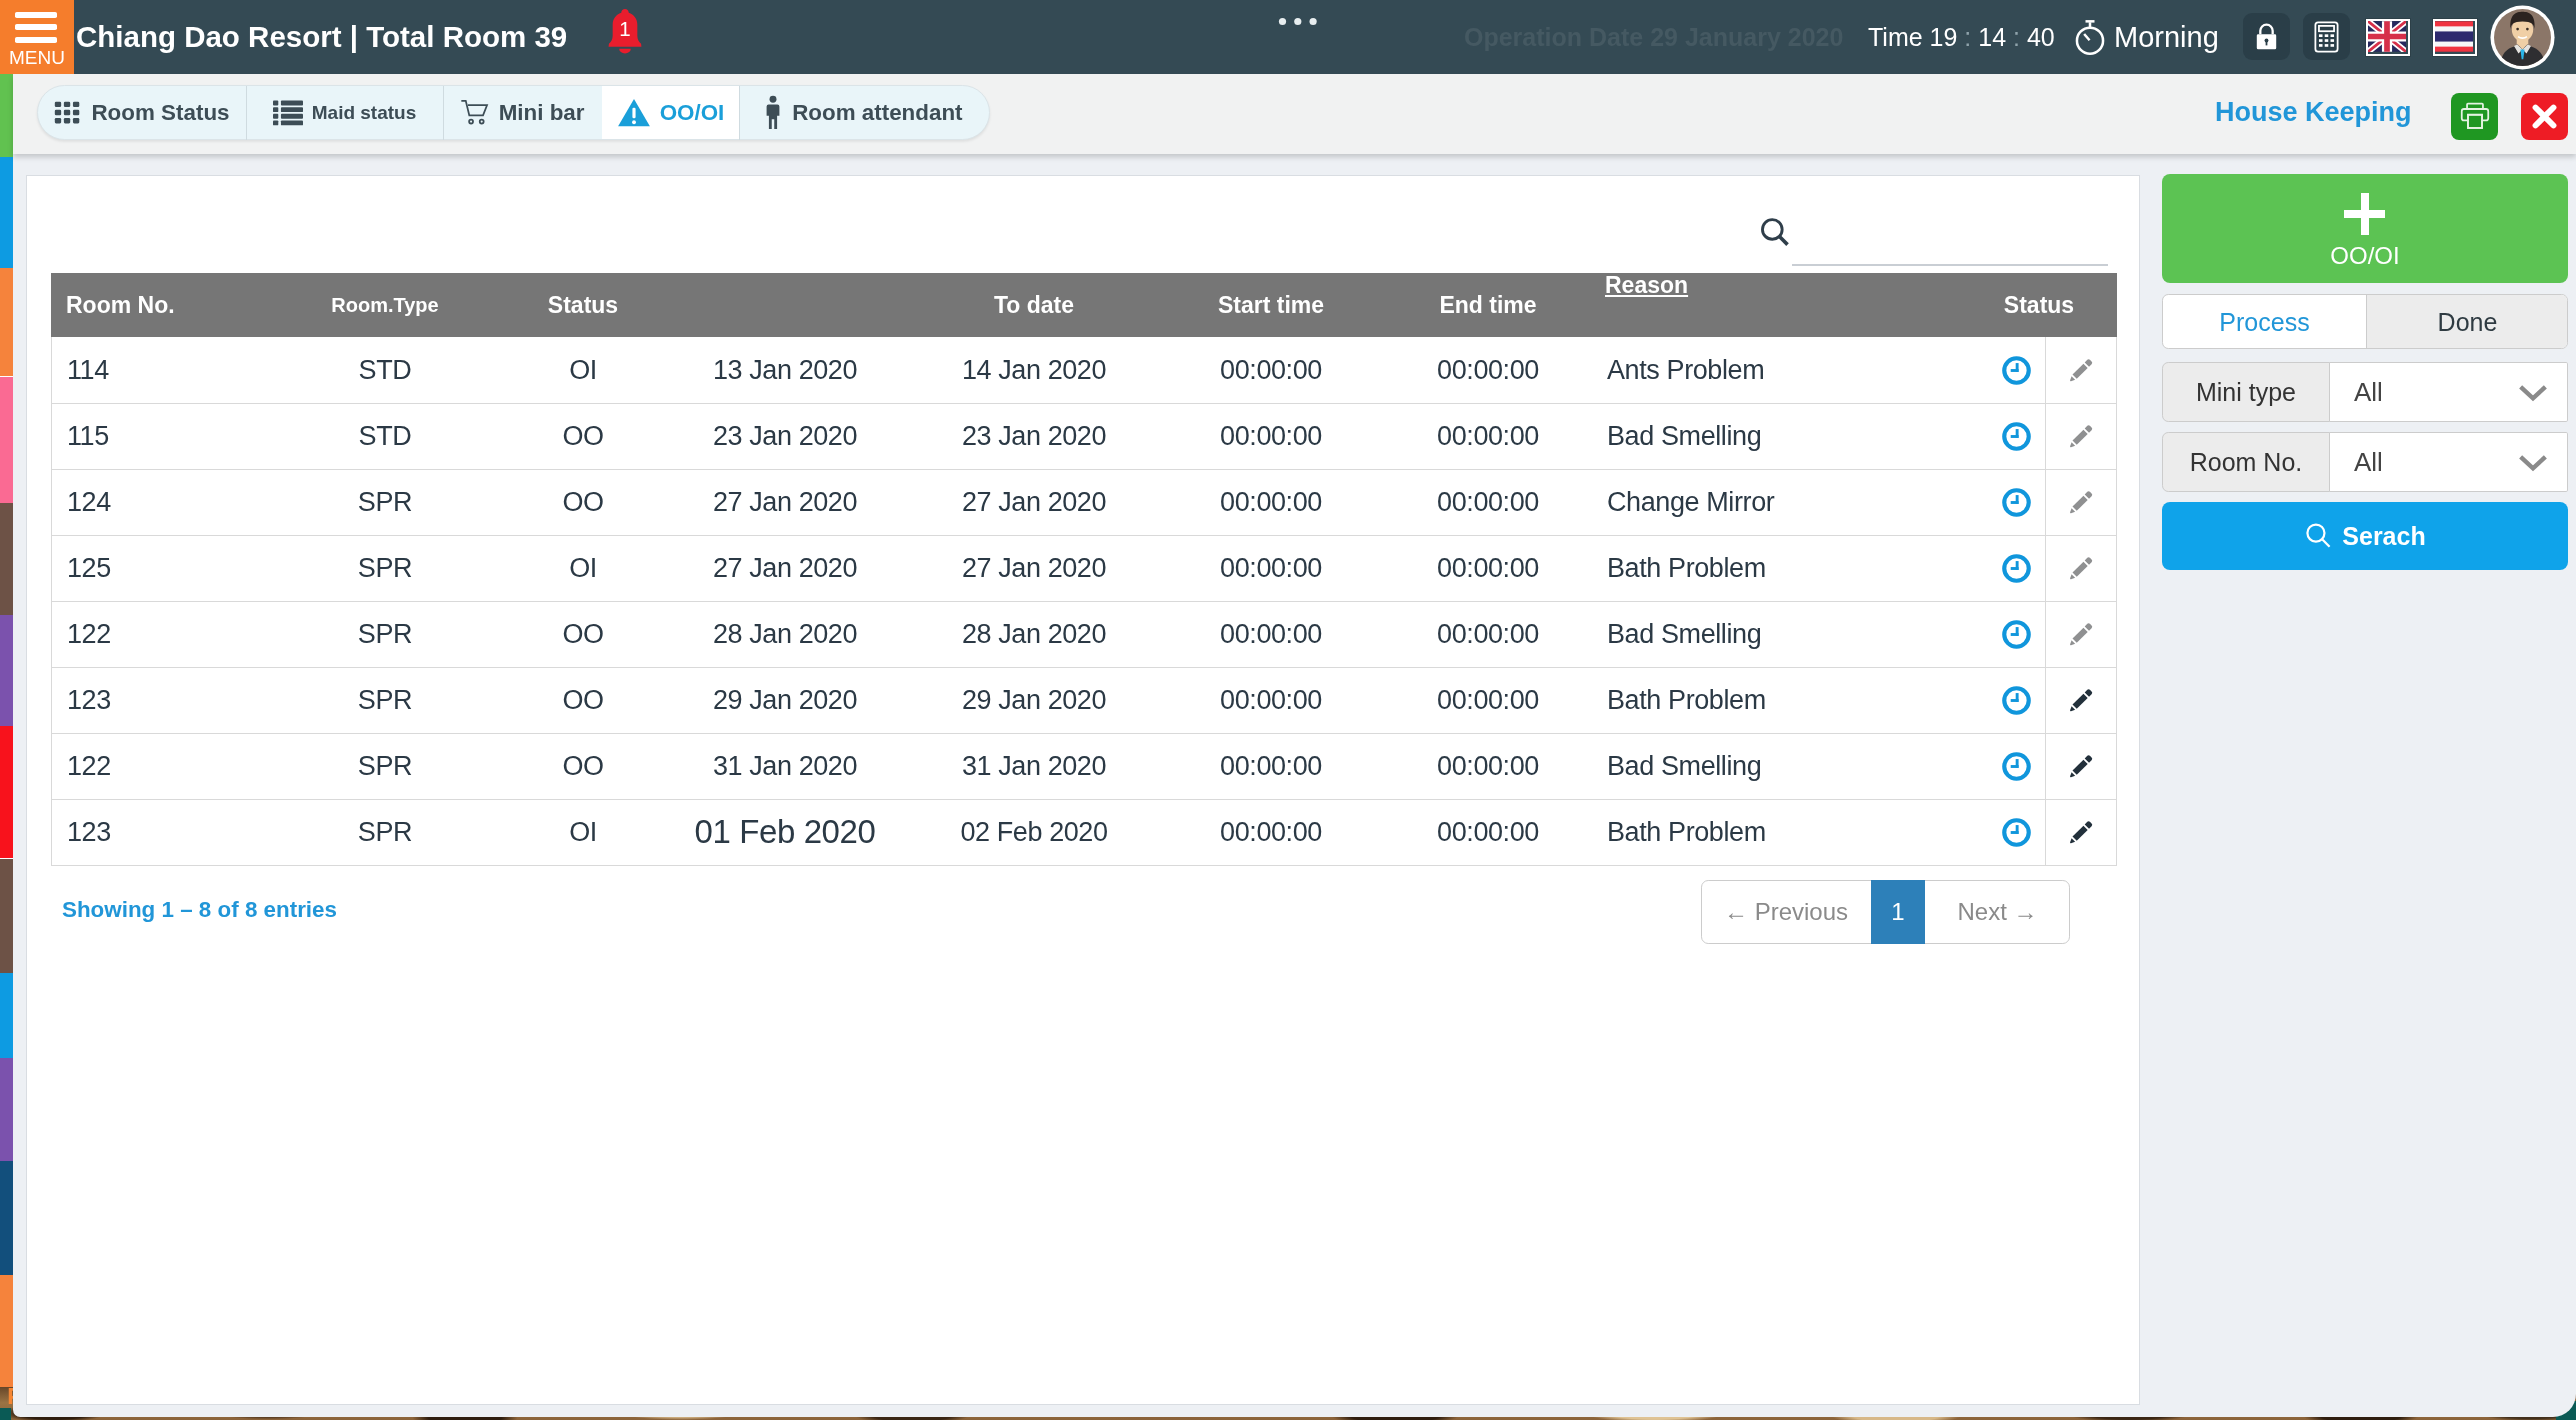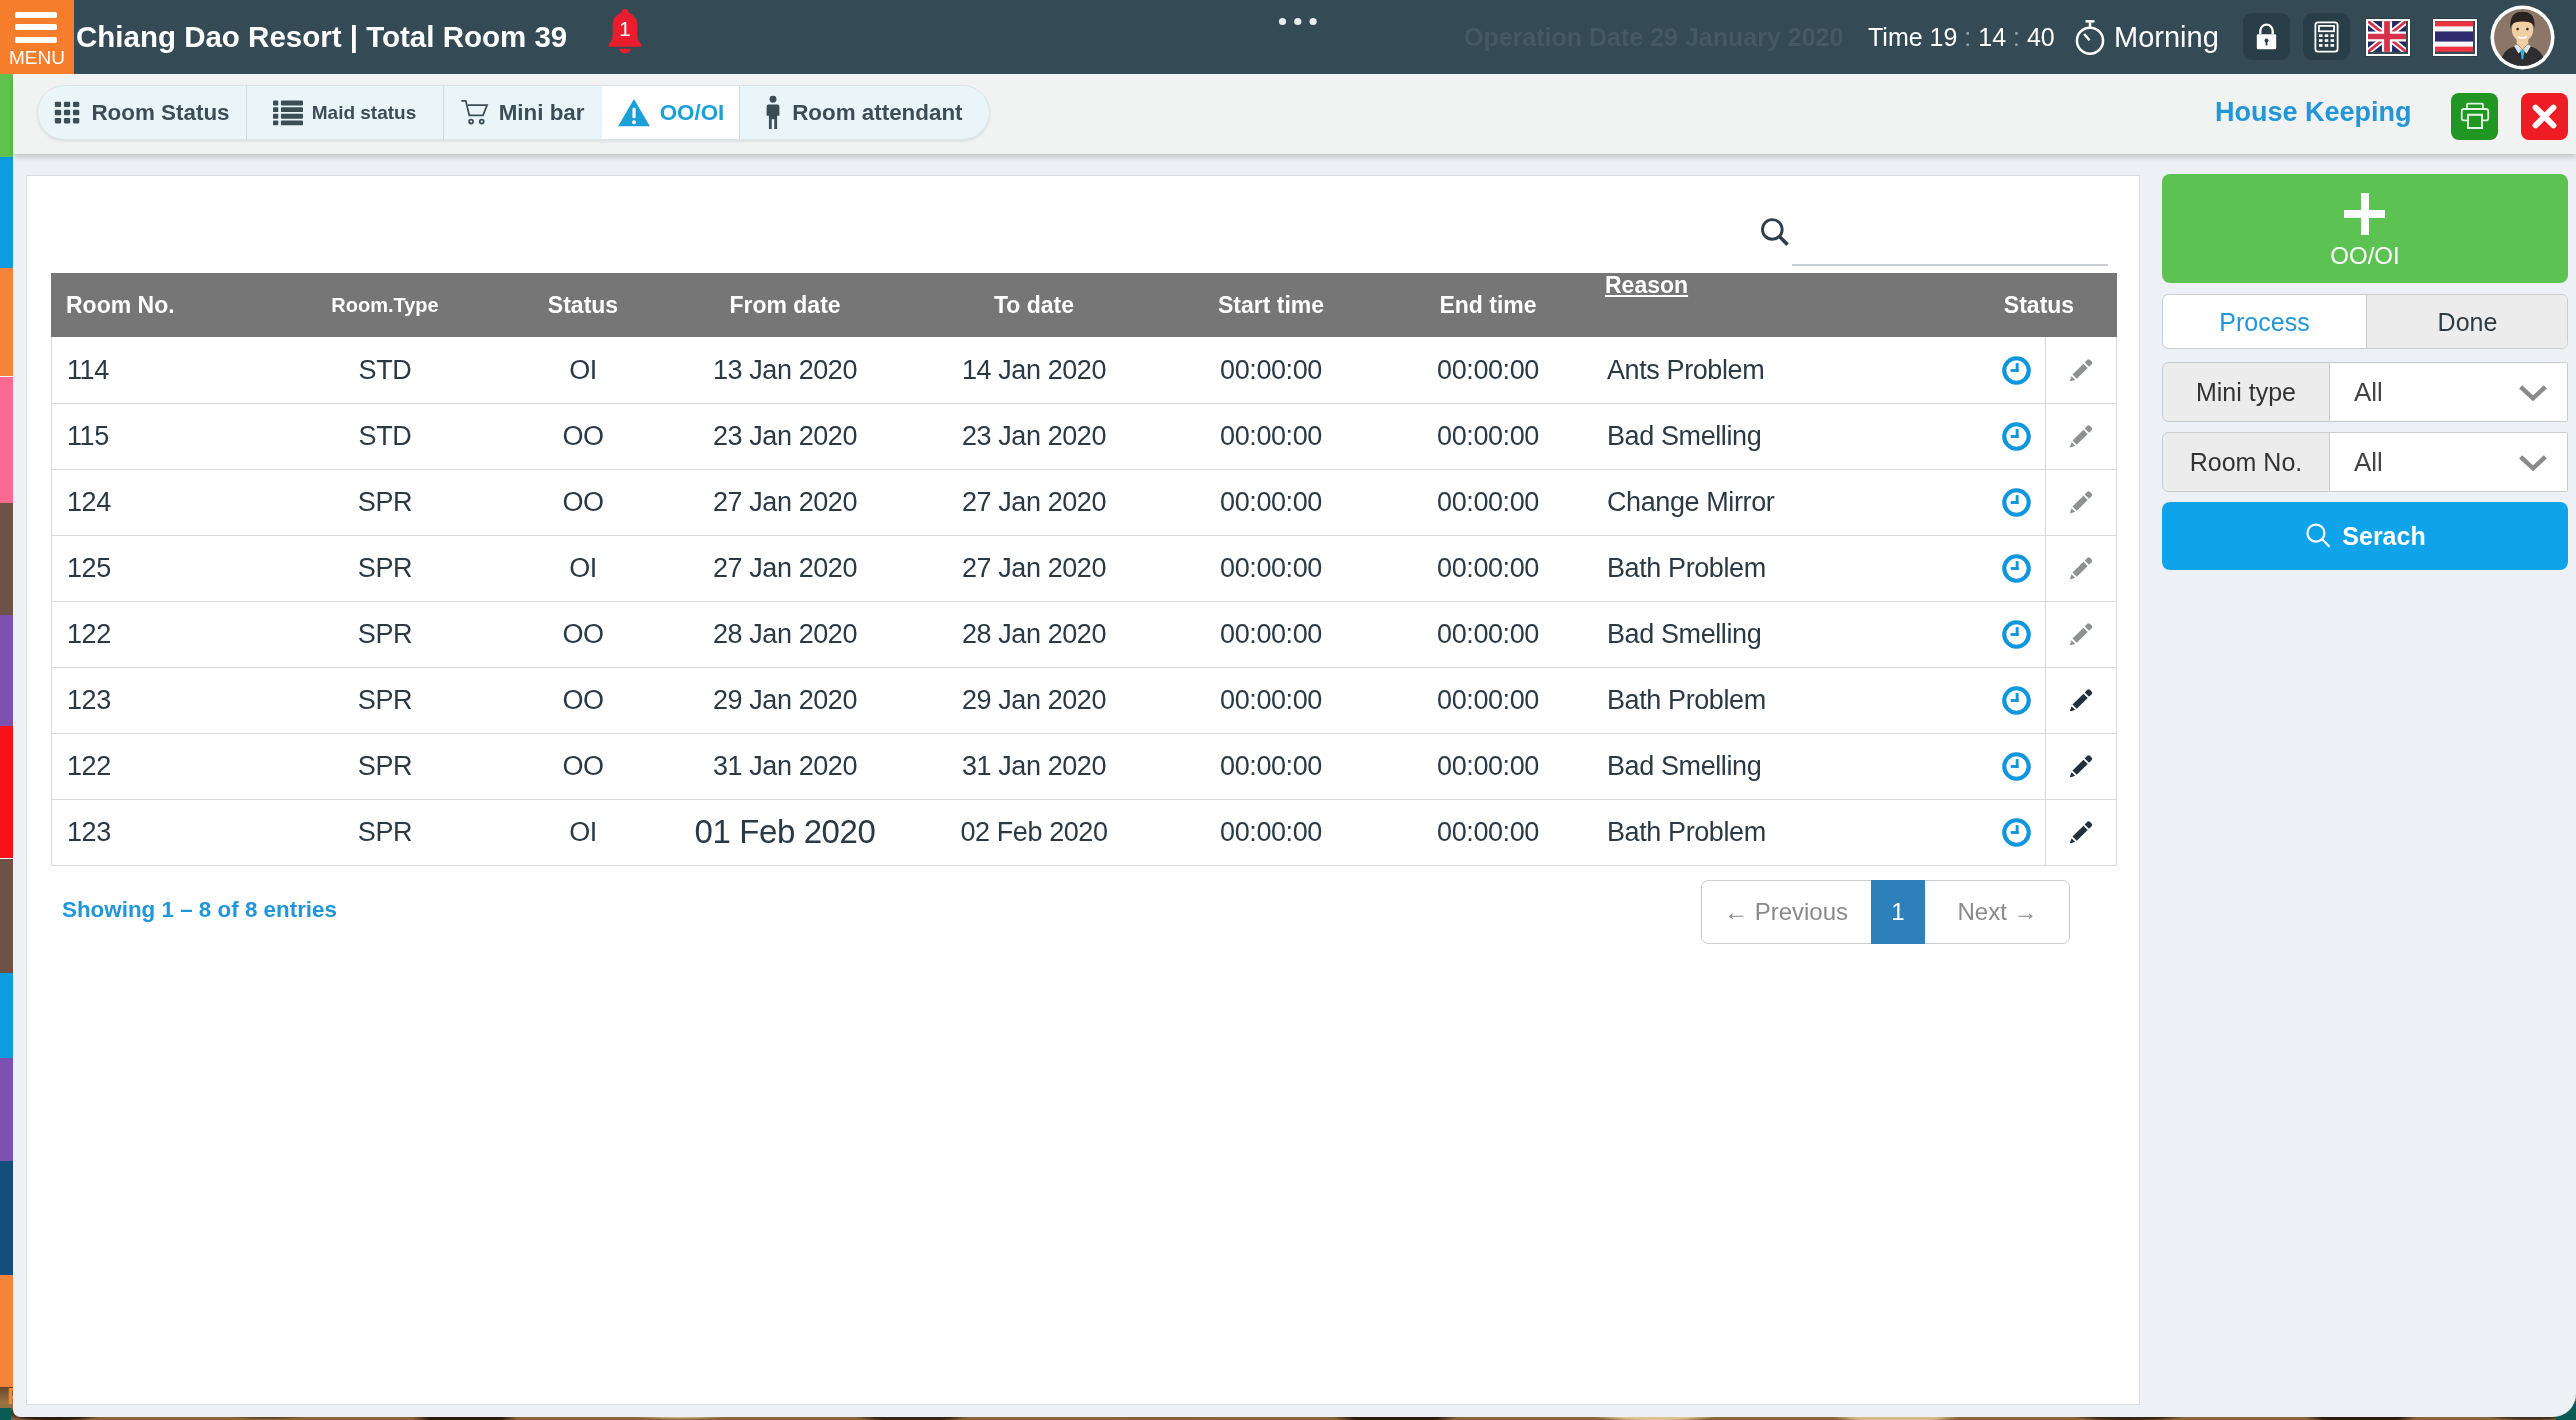--- a/index.html
+++ b/index.html
@@ -212,21 +212,20 @@
 <g fill="none" stroke="#2f3e4a" stroke-width="3.2">
           <circle cx="16" cy="15" r="11"></circle>
           <line x1="24" y1="23" x2="33" y2="32" stroke-width="4"></line>
         </g>
       </svg></div>
 <div class="abs" style="left:1792px;top:264px;width:316px;height:1.8px;background:#c9ced4;"></div>
 <div class="abs" style="left:51px;top:273px;width:2066px;height:64px;background:#767676;"></div>
 <div class="abs vctr" style="left:66px;top:273px;height:64px;font-size:23px;font-weight:700;color:#fff;">Room No.</div>
 <div class="abs ctr" style="left:206px;top:273px;width:358px;height:64px;font-size:20px;font-weight:700;color:#fff;">Room.Type</div>
 <div class="abs ctr" style="left:404px;top:273px;width:358px;height:64px;font-size:23px;font-weight:700;color:#fff;">Status</div>
-<div class="abs ctr" style="left:606px;top:273px;width:358px;height:64px;font-size:23px;font-weight:700;color:#fff;">From date</div>
 <div class="abs ctr" style="left:855px;top:273px;width:358px;height:64px;font-size:23px;font-weight:700;color:#fff;">To date</div>
 <div class="abs ctr" style="left:1309px;top:273px;width:358px;height:64px;font-size:23px;font-weight:700;color:#fff;">End time</div>
 <div class="abs ctr" style="left:1092px;top:273px;width:358px;height:64px;font-size:23px;font-weight:700;color:#fff;">Start time</div>
 <div class="abs vctr" style="left:1605px;top:259px;height:52px;font-size:23px;font-weight:700;color:#fff;text-decoration:underline;">Reason</div>
 <div class="abs ctr" style="left:1860px;top:273px;width:358px;height:64px;font-size:23px;font-weight:700;color:#fff;">Status</div>
 <div class="abs" style="left:51px;top:403px;width:2066px;height:0.9px;background:#d9d9d9;"></div>
 <div class="abs vctr" style="left:67px;top:337px;height:66px;font-size:27px;letter-spacing:-0.4px;color:#2b3945;">114</div>
 <div class="abs ctr" style="left:206px;top:337px;width:358px;height:66px;font-size:27px;letter-spacing:-0.4px;color:#2b3945;">STD</div>
 <div class="abs ctr" style="left:404px;top:337px;width:358px;height:66px;font-size:27px;letter-spacing:-0.4px;color:#2b3945;">OI</div>
 <div class="abs ctr" style="left:606px;top:337px;width:358px;height:66px;font-size:27px;letter-spacing:-0.4px;color:#2b3945;">13 Jan 2020</div>

